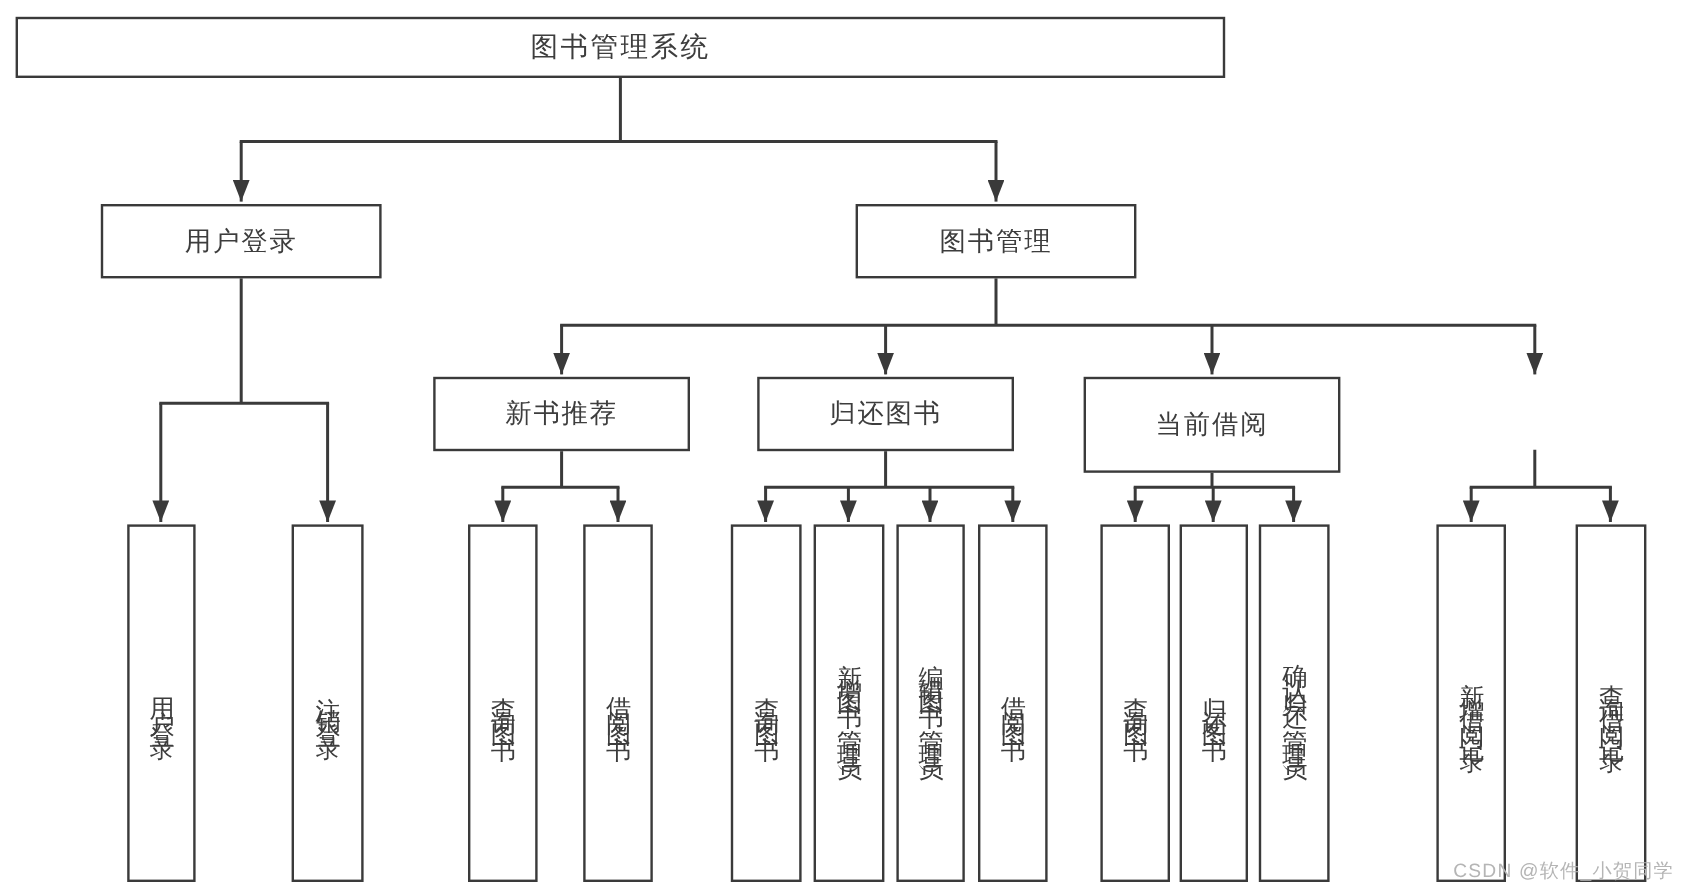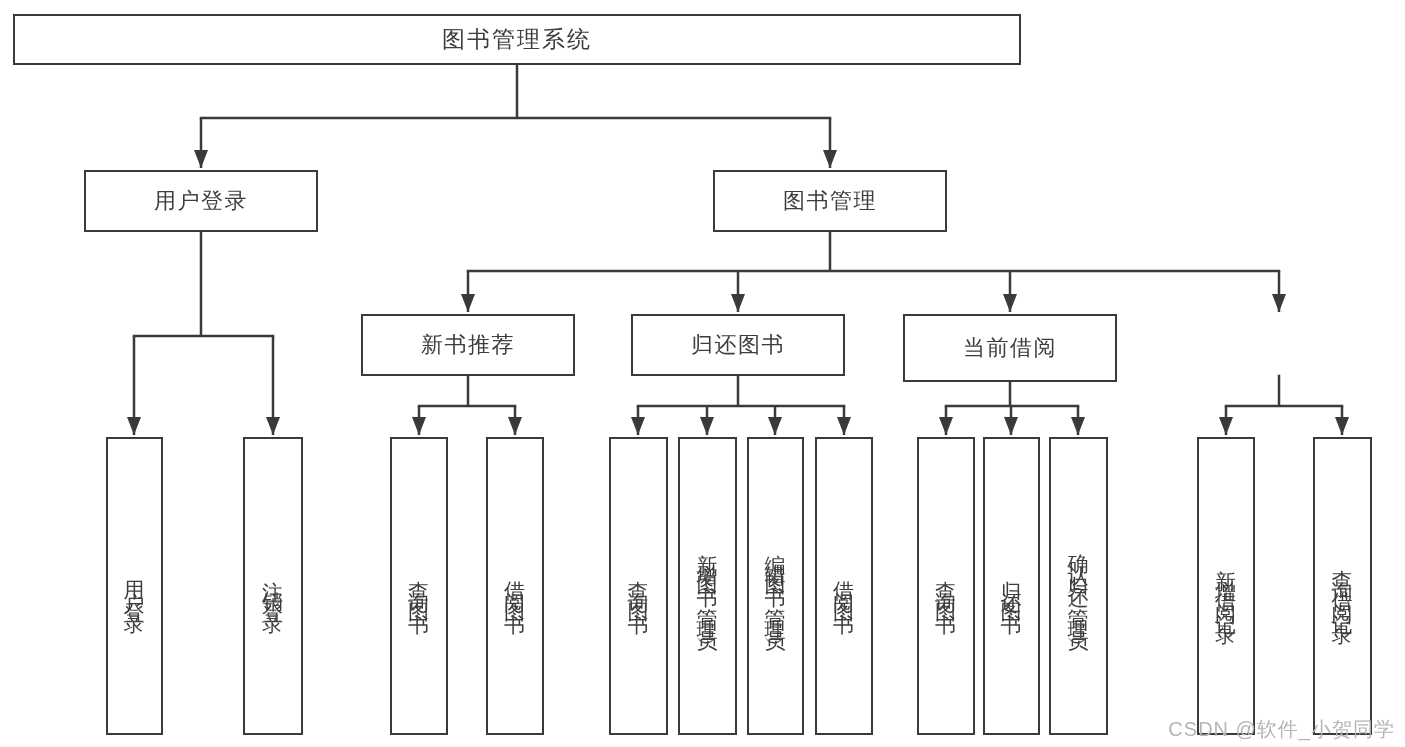--- a/index.html
+++ b/index.html
@@ -44,21 +44,21 @@
     text-orientation: mixed;
     font-size: 21px;
     letter-spacing: 11px;
     line-height: 1;
     white-space: nowrap;
   }
   .watermark {
     position: absolute;
     right: 10px;
     top: 716px;
-    font-size: 20px;
+    font-size: 16px;
     color: #b5b5b5;
     letter-spacing: 1px;
     white-space: nowrap;
   }
 </style>
 </head>
 <body>
 
 <div class="stage">
 
@@ -113,21 +113,21 @@
   <div class="box h" style="left:361px;top:314px;width:214px;height:62px">
     <span>新书推荐</span>
   </div>
 
   <div class="box h" style="left:713px;top:170px;width:234px;height:62px">
     <span>图书管理</span>
   </div>
   <div class="box h" style="left:631px;top:314px;width:214px;height:62px">
     <span>归还图书</span>
   </div>
-  <div class="box h" style="left:903px;top:314px;width:214px;height:68px">
+  <div class="box h" style="left:903px;top:314px;width:214px;height:80px">
     <span>当前借阅</span>
   </div>
 
   <div class="box v" style="left:106px;top:437px;width:57px;height:298px">
     <span>用户登录</span>
   </div>
   <div class="box v" style="left:243px;top:437px;width:60px;height:298px">
     <span>注销登录</span>
   </div>
 

